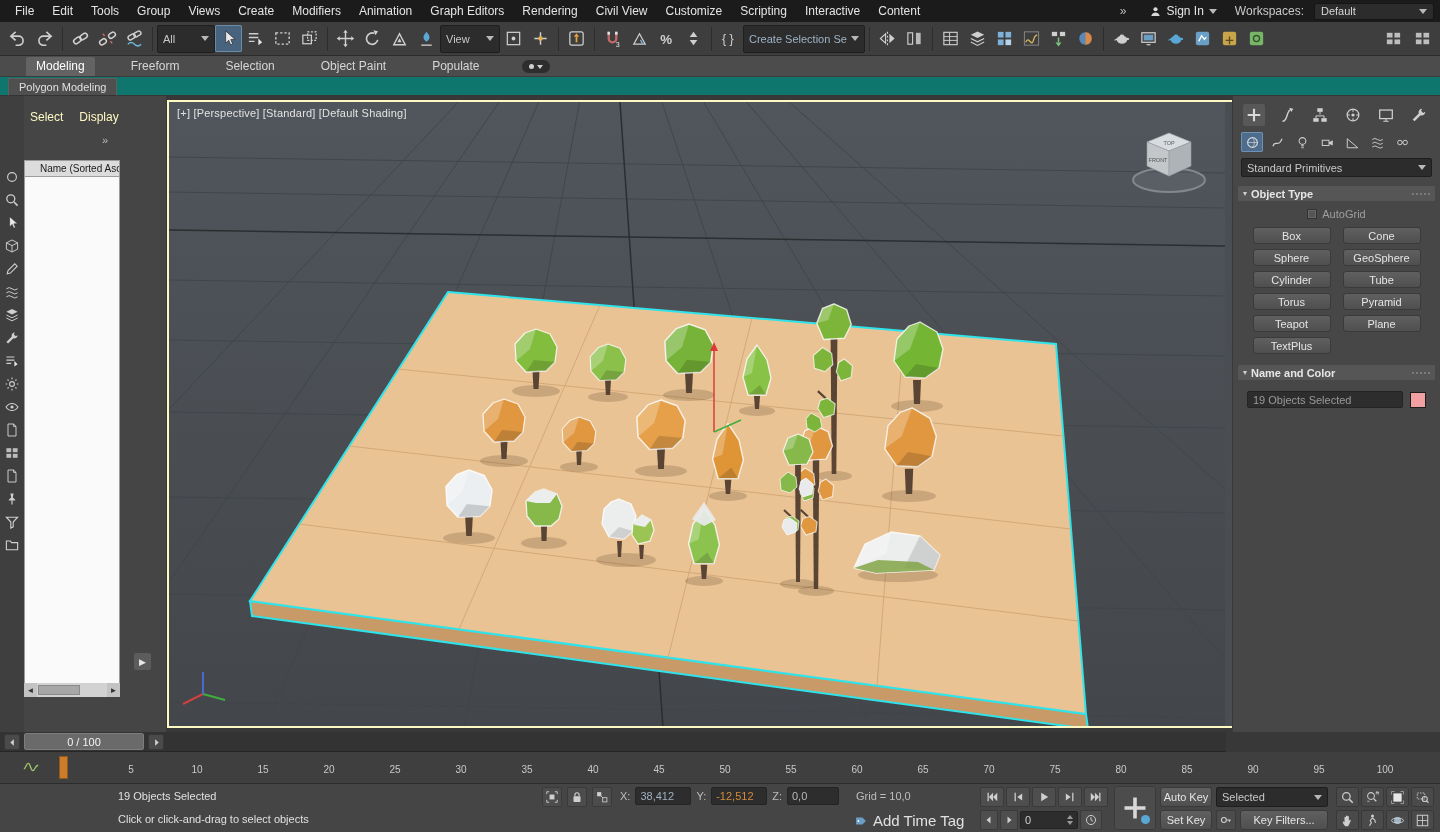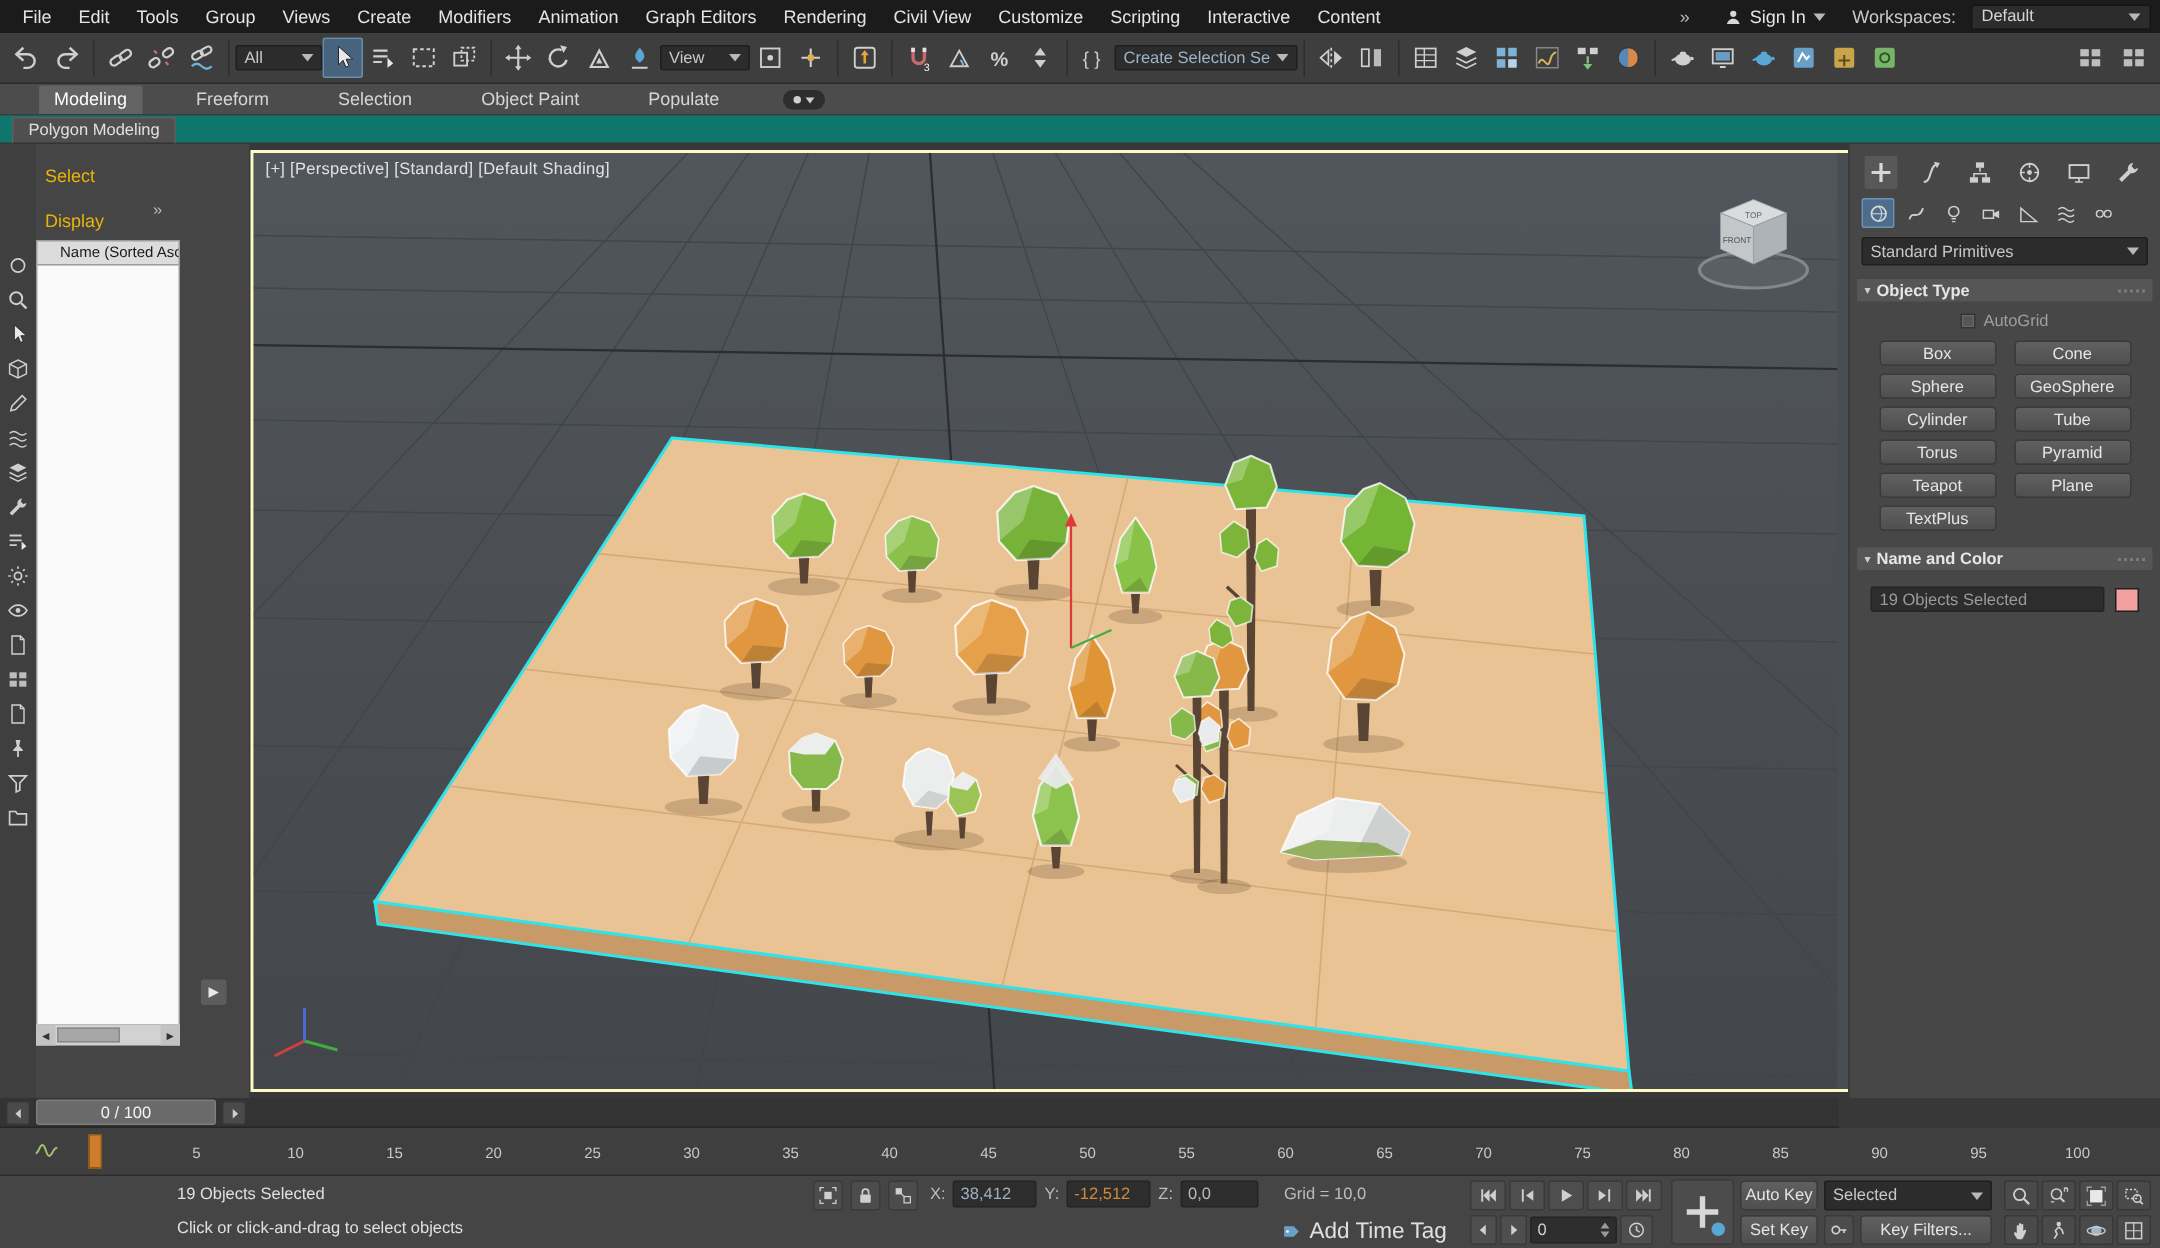--- a/index.html
+++ b/index.html
@@ -15,42 +15,42 @@
   .ws-label { color:#c9c9c9; font-size:12px; }
   .ws-dd { width:120px; height:17px; background:#2c2c2c; border:1px solid #151515; border-radius:2px; display:flex; align-items:center; padding:0 6px; font-size:11px; color:#d6d6d6; }
   .caret { width:0; height:0; border-left:4px solid transparent; border-right:4px solid transparent; border-top:5px solid #b8b8b8; margin-left:auto; }
 
   
   #toolbar { position:absolute; left:0; top:22px; width:1440px; height:34px; background:#3e3e3e; border-bottom:1px solid #2b2b2b; display:flex; align-items:center; padding:0 4px; }
   .tbtn { width:27px; height:27px; display:flex; align-items:center; justify-content:center; border-radius:2px; flex:none; }
   .tbtn svg { width:19px; height:19px; }
   .tbtn.active { background:#47637e; box-shadow:0 0 0 1px #6a8cab inset; }
   .sep { width:1px; height:24px; background:#2d2d2d; margin:0 4px; flex:none; }
-  .dd { height:17px; background:#2c2c2c; border:1px solid #1e1e1e; border-radius:2px; display:flex; align-items:center; padding:0 5px; font-size:11px; color:#c8c8c8; flex:none; }
+  .dd { height:28px; background:#2c2c2c; border:1px solid #1e1e1e; border-radius:2px; display:flex; align-items:center; padding:0 5px; font-size:11px; color:#c8c8c8; flex:none; }
   #toolbar .right-icons { margin-left:auto; display:flex; gap:2px; }
 
   
   #ribbonbar { position:absolute; left:0; top:56px; width:1440px; height:21px; background:#4c4c4c; border-bottom:1px solid #3b3b3b; display:flex; align-items:flex-end; padding:0 26px; gap:26px; }
   .rtab { font-size:12px; color:#d6d6d6; padding:2px 10px 3px; }
   .rtab.active { background:#636363; color:#fff; border-radius:2px 2px 0 0; }
   .rpill { width:28px; height:13px; background:#2d2d2d; border-radius:7px; margin:0 0 3px 6px; display:flex; align-items:center; justify-content:center; gap:3px; }
   .rpill .dot { width:5px; height:5px; background:#cfcfcf; border-radius:50%; }
   .rpill .pc { width:0; height:0; border-left:3.5px solid transparent; border-right:3.5px solid transparent; border-top:4px solid #cfcfcf; }
 
   #panelrow { position:absolute; left:0; top:77px; width:1440px; height:19px; background:#0f766e; border-bottom:1px solid #363636; }
   .pm-tab { display:inline-block; margin:1px 0 0 8px; padding:2px 10px; background:#4f4f4f; border:1px solid #5e5e5e; border-bottom-color:#333; color:#e0e0e0; font-size:11px; }
 
   
   #leftstrip { position:absolute; left:0; top:96px; width:24px; height:636px; background:#3f3f3f; display:flex; flex-direction:column; align-items:center; padding-top:70px; gap:2px; }
   .vbtn { width:22px; height:21px; display:flex; align-items:center; justify-content:center; }
   .vbtn svg { width:16px; height:16px; }
 
   
   #explorer { position:absolute; left:24px; top:96px; width:142px; height:636px; background:#454545; }
-  .ex-menus { position:absolute; left:6px; top:14px; display:flex; gap:16px; font-size:12px; color:#eab308;flex-direction:column; }
+  .ex-menus { position:absolute; left:6px; top:14px; display:flex; gap:16px; font-size:12px; color:#fef9c3; }
   .ex-chev { position:absolute; left:78px; top:38px; color:#bbb; font-size:11px; }
   .ex-header { position:absolute; left:0; top:64px; width:96px; height:17px; background:#dcdcdc; border:1px solid #9c9c9c; color:#1a1a1a; font-size:10px; display:flex; align-items:center; padding:0 15px; white-space:nowrap; overflow:hidden; }
   .ex-list { position:absolute; left:0; top:81px; width:96px; height:506px; background:#fafafa; border-left:1px solid #9c9c9c; border-right:1px solid #9c9c9c; }
   .ex-hscroll { position:absolute; left:0; top:587px; width:96px; height:14px; background:#d2d2d2; display:flex; }
   .ex-hscroll .arr { width:13px; height:14px; background:#c3c3c3; color:#333; font-size:8px; display:flex; align-items:center; justify-content:center; }
   .ex-hscroll .thumb { width: 42px; height:10px; margin:2px 1px; background:#a7a7a7; border:1px solid #8a8a8a; }
   .ex-hscroll .track { flex:1; }
   .ex-fly { position:absolute; left:110px; top:557px; width:17px; height:17px; background:#5c5c5c; border-radius:2px; color:#e8e8e8; font-size:9px; display:flex; align-items:center; justify-content:center; }
 
   

